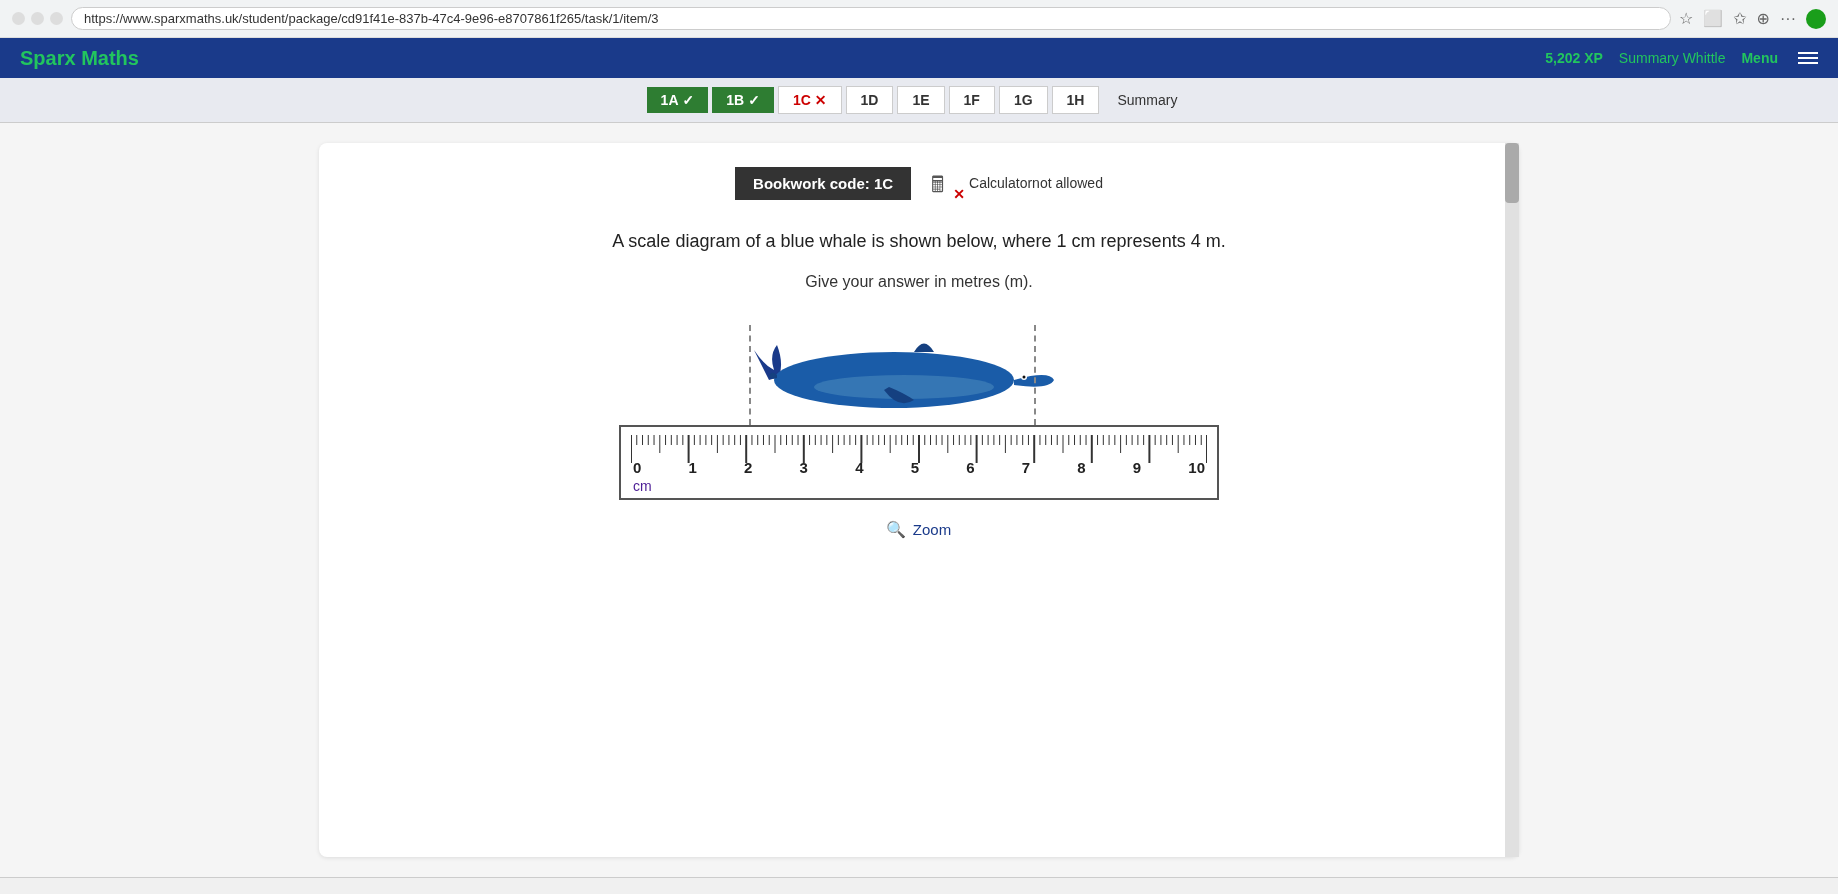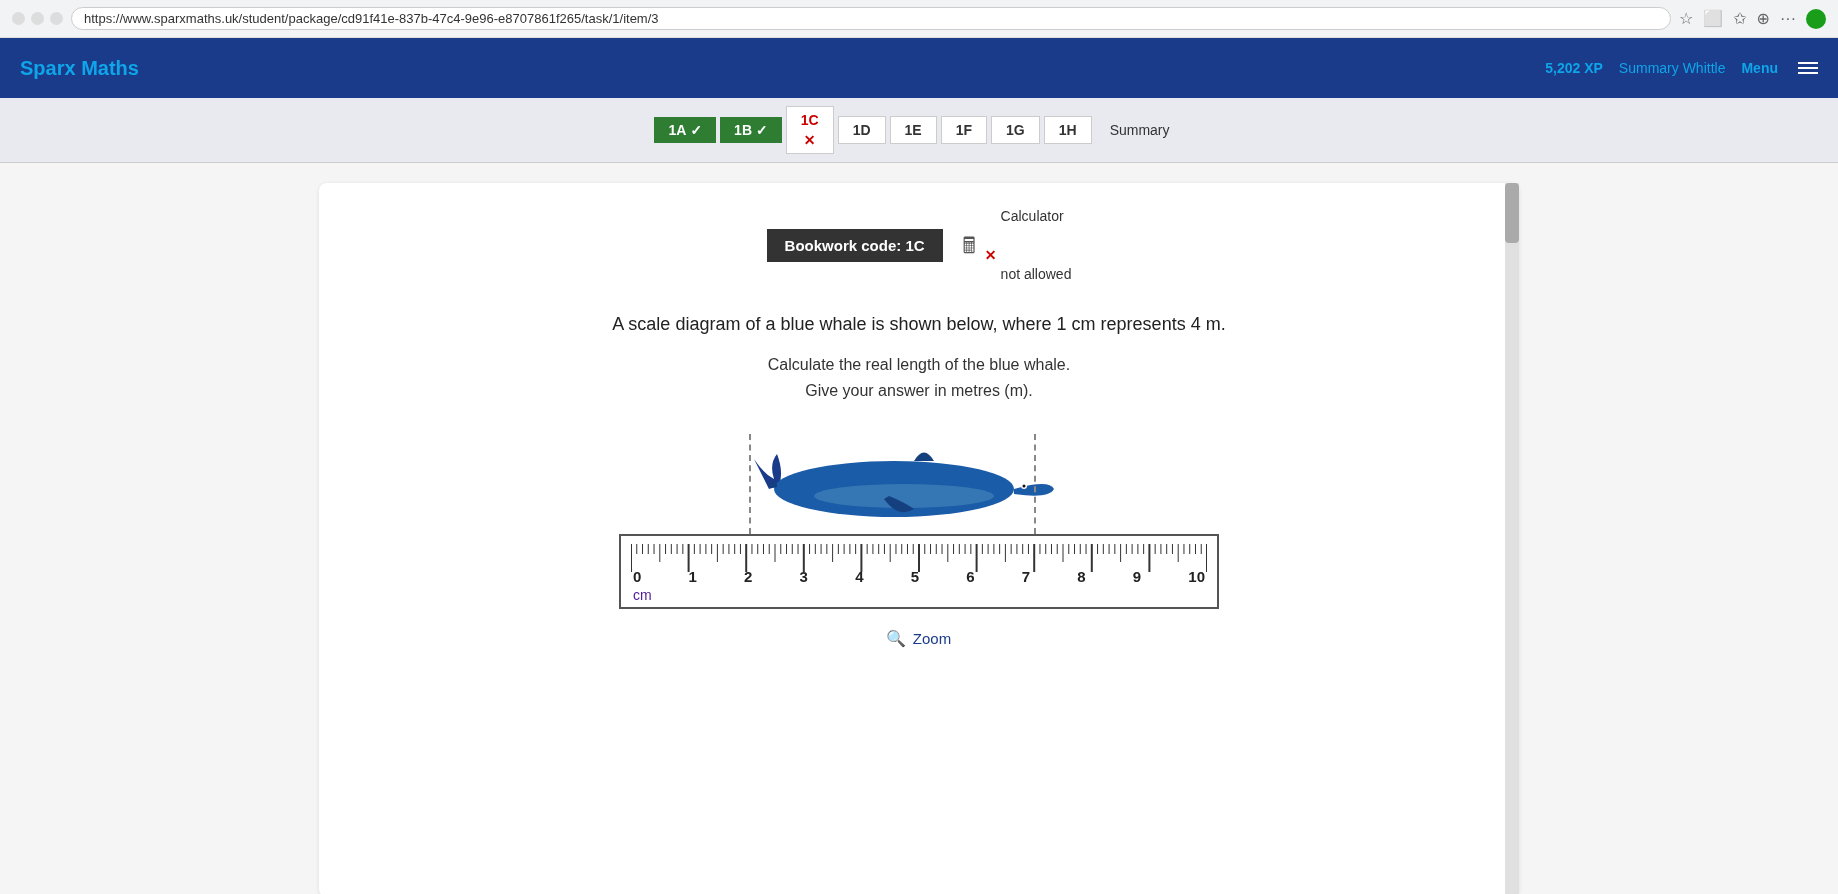--- a/index.html
+++ b/index.html
@@ -48,26 +48,26 @@
     .browser-green-dot {
       width: 20px; height: 20px;
       border-radius: 50%;
       background: #1a9e1a;
       display: inline-block;
     }
 
     
     .app-header {
       background: #1a3a8a;
-      color: #0ea5e9;
+      color: #22c55e;
       display: flex;
       align-items: center;
       justify-content: space-between;
       padding: 0 20px;
-      height: 60px;
+      height: 40px;
     }
     .app-title {
       font-size: 20px;
       font-weight: bold;
     }
     .header-right {
       display: flex;
       align-items: center;
       gap: 16px;
       font-size: 14px;
@@ -114,21 +114,20 @@
       gap: 4px;
     }
     .tab-green {
       background: #2e7d32;
       color: white;
     }
     .tab-red-x {
       background: white;
       color: #cc0000;
       border: 1px solid #ccc;
-      flex-direction: column;
     }
     .tab-normal {
       background: white;
       color: #333;
       border: 1px solid #ccc;
     }
     .tab-summary {
       background: transparent;
       color: #333;
       font-weight: normal;
@@ -210,23 +209,22 @@
     .calc-x {
       position: absolute;
       bottom: -2px;
       right: -2px;
       color: #cc0000;
       font-size: 14px;
       font-weight: bold;
     }
     .calc-text {
       display: flex;
-      flex-direction: column;
+      flex-direction: row;
       line-height: 1.3;
-      gap: 40px;
     }
 
     
     .question-text {
       text-align: center;
       font-size: 18px;
       color: #222;
       margin-bottom: 14px;
       line-height: 1.5;
     }
@@ -382,21 +380,20 @@
         <div class="calc-text">
           <span>Calculator</span>
           <span>not allowed</span>
         </div>
       </div>
     </div>
 
     <div class="question-text">A scale diagram of a blue whale is shown below, where 1 cm represents 4 m.</div>
 
     <div class="sub-question">
-      <div>Calculate the real length of the blue whale.</div>
       <div>Give your answer in metres (m).</div>
     </div>
 
     <div class="diagram-container">
 
       <div style="position:relative; width:380px; height:100px; margin-bottom:0;">
 
         <div style="position:absolute; left:20px; top:0; bottom:0; border-left:2px dashed #888; z-index:2;"></div>
 
         <div style="position:absolute; left:305px; top:0; bottom:0; border-left:2px dashed #888; z-index:2;"></div>

